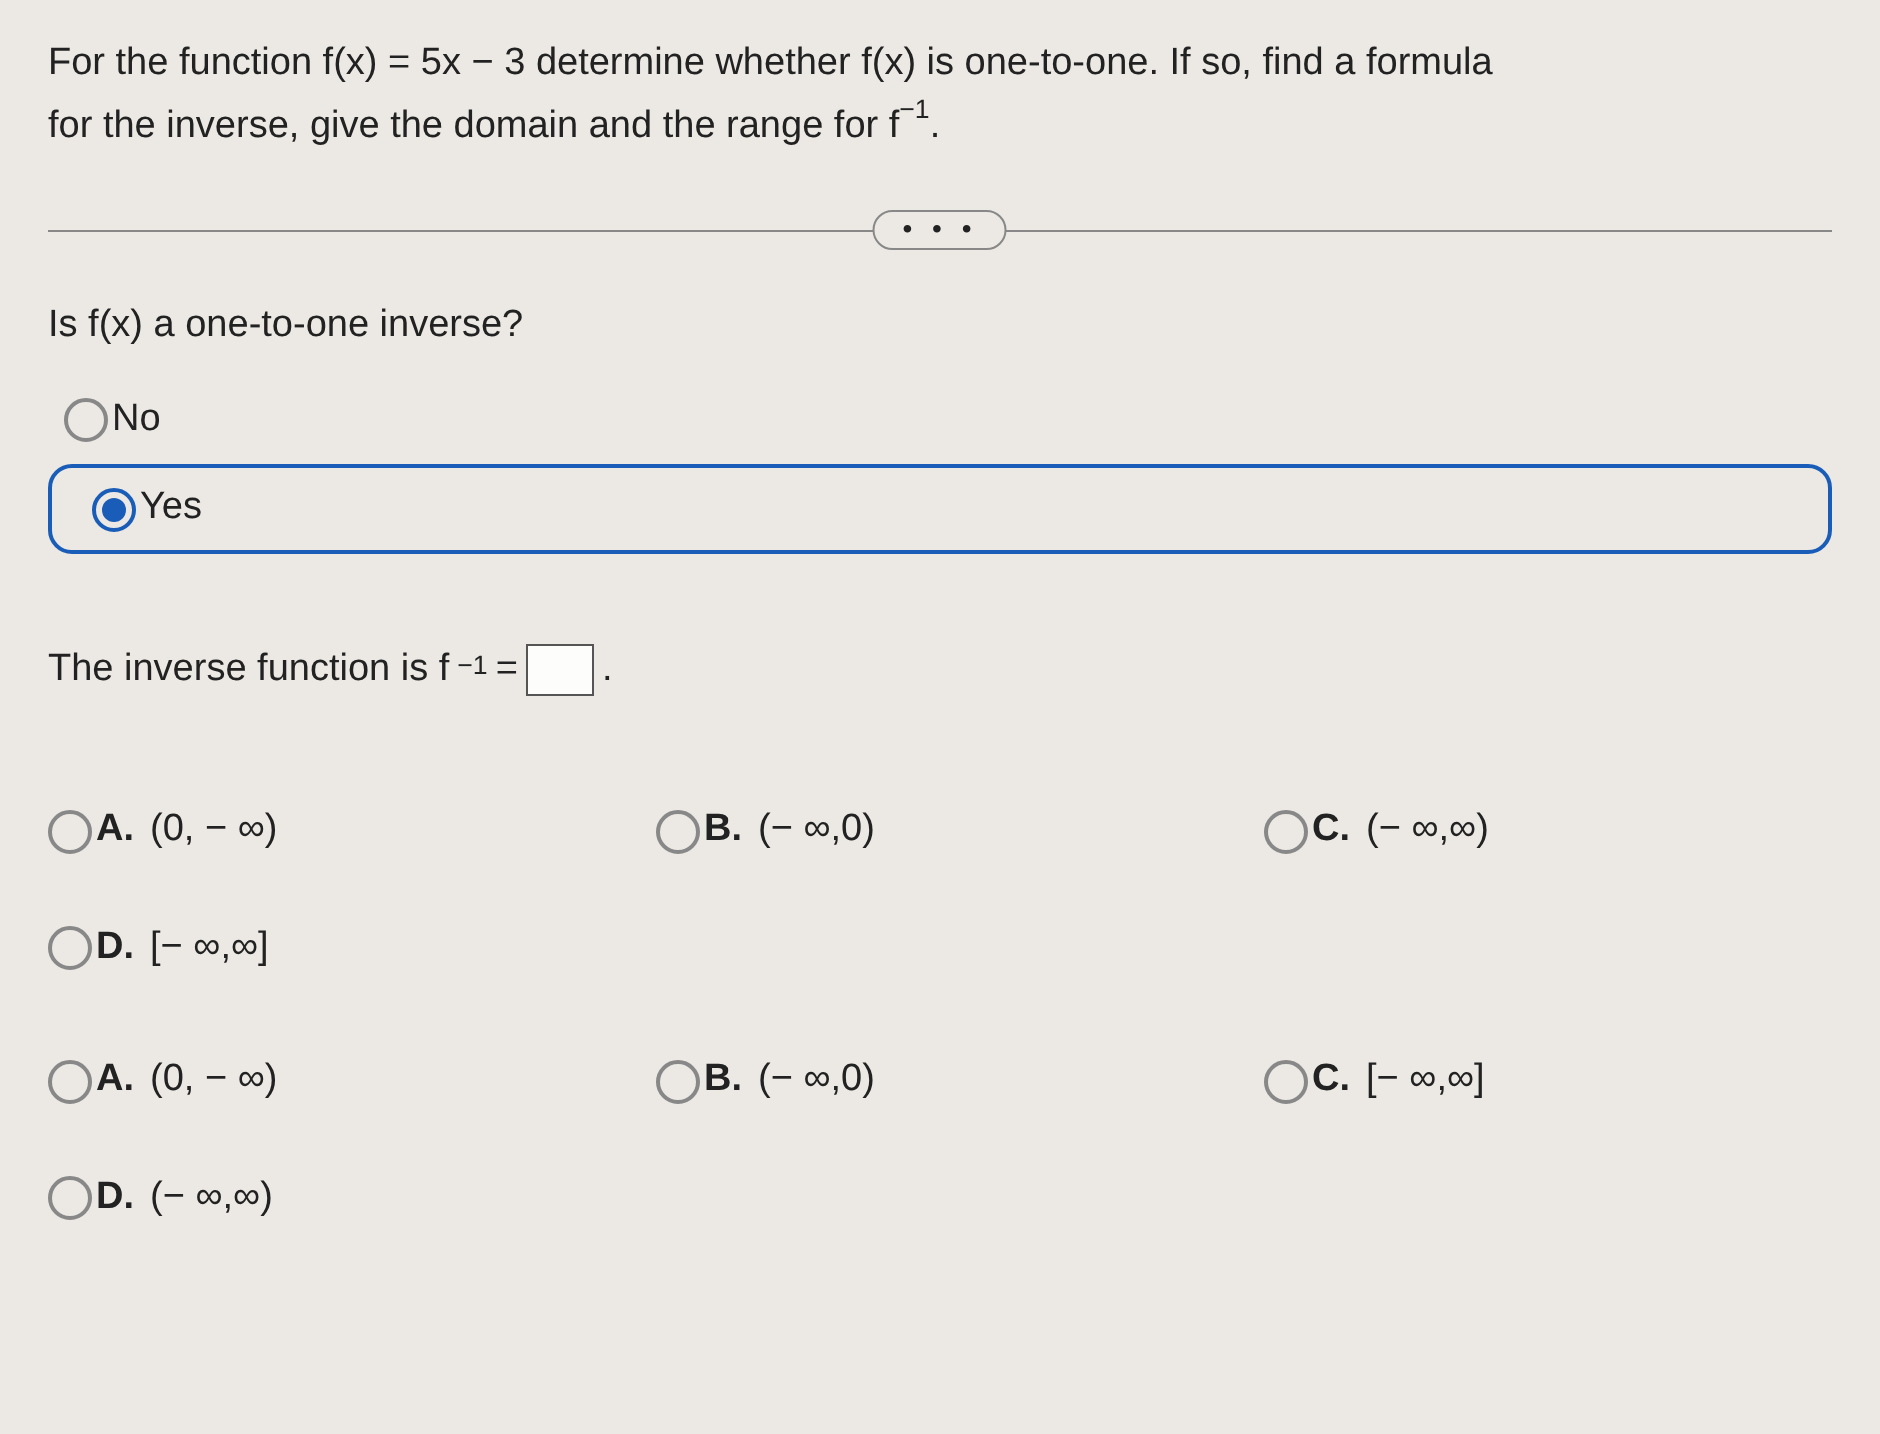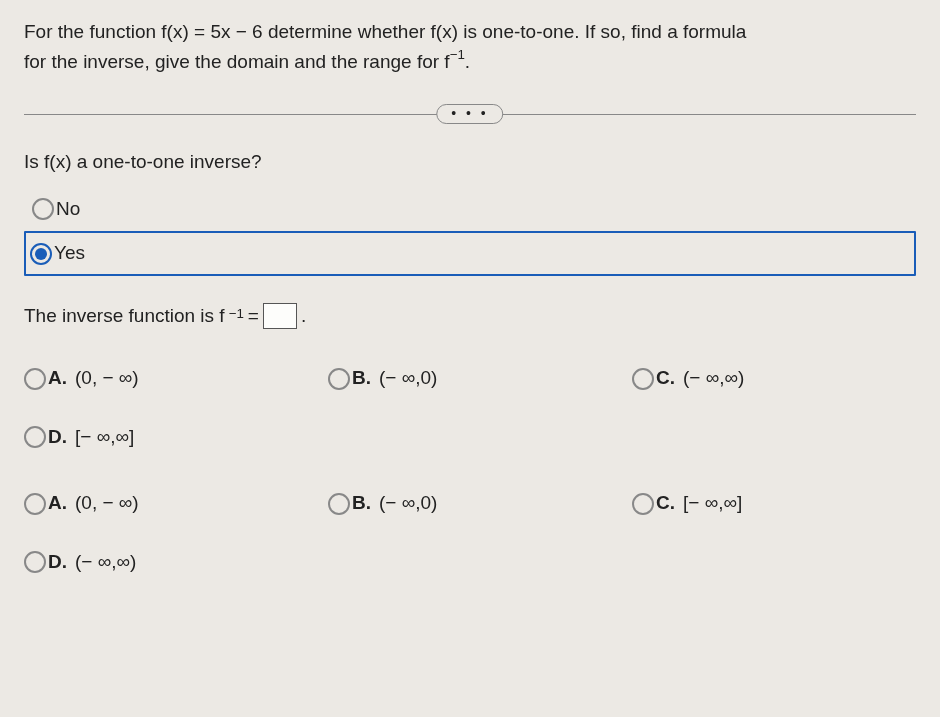--- a/index.html
+++ b/index.html
@@ -59,24 +59,24 @@
     justify-content: center;
   }
   .radio.selected { border-color: #1a5db8; }
   .radio .dot {
     width: 12px; height: 12px;
     background: #1a5db8;
     border-radius: 50%;
   }
   .selected-row {
     border: 2px solid #1a5db8;
-    border-radius: 1px;
-    padding: 6px 4px;
+    border-radius: 12px;
+    padding: 6px 20px;
   }
-  .inverse-line { margin: 26px 0; display:flex; align-items:center; flex-wrap:wrap; gap:4px;}
+  .inverse-line { margin: 44px 0; display:flex; align-items:center; flex-wrap:wrap; gap:4px;}
   .input-box {
     display: inline-block;
     width: 34px;
     height: 26px;
     border: 1px solid #555;
     background: #fdfdfb;
     vertical-align: middle;
   }
   .choice-block { margin: 22px 0 10px 0; }
   .choice-grid {
@@ -85,21 +85,21 @@
     gap: 14px 20px;
     margin-top: 14px;
   }
   .choice-grid .radio-row { padding-left: 0; }
   .choice-label { font-weight: bold; margin-right: 8px; }
 </style>
 </head>
 <body>
 
 <div class="question-text">
-  <span>For the function f(x) = 5x − 6 determine whether f(x) is one-to-one. If so, find a formula</span><br>
+  <span>For the function f(x) = 5x − 3 determine whether f(x) is one-to-one. If so, find a formula</span><br>
   <span>for the inverse, give the domain and the range for f</span><span class="sup">−1</span><span>.</span>
 </div>
 
 <div class="divider-wrap">
   <div class="divider-line"></div>
   <div class="ellipsis-pill">
     <span>• • •</span>
   </div>
 </div>
 

